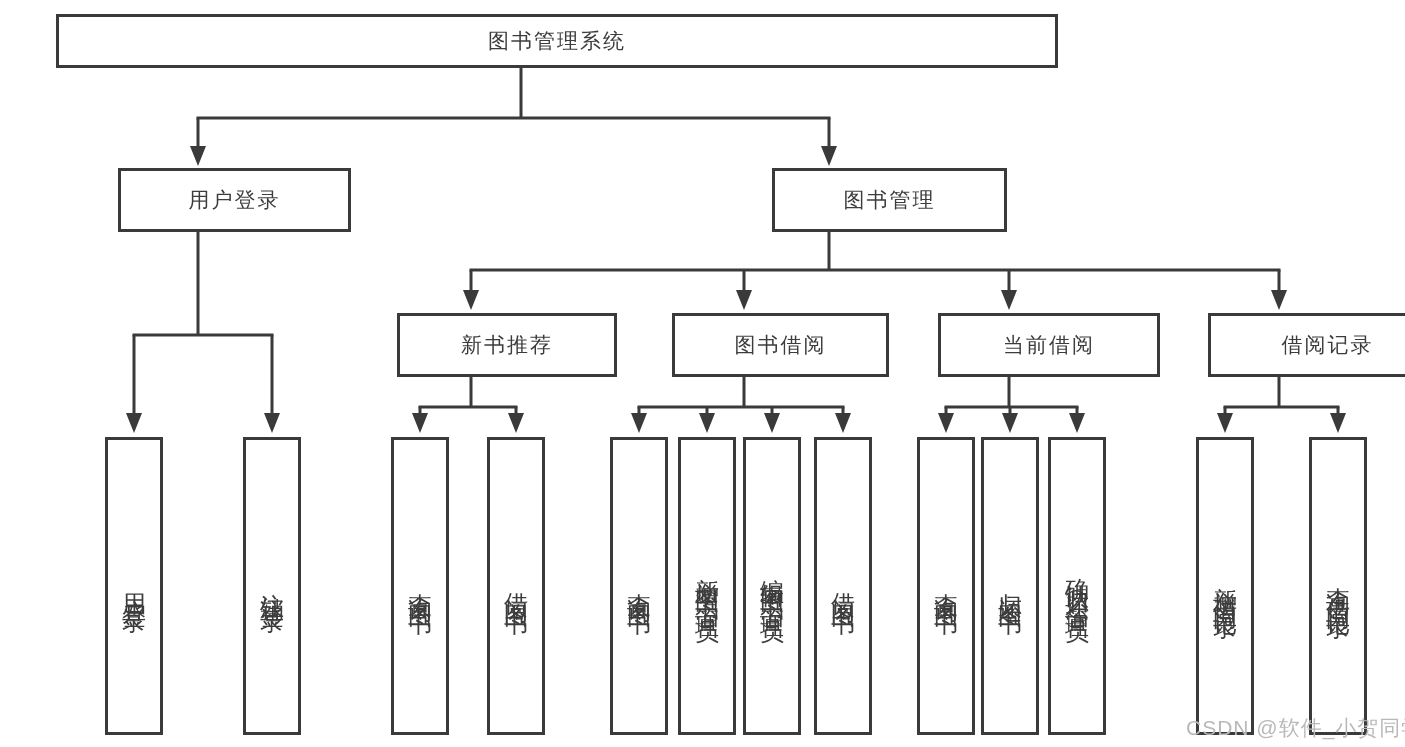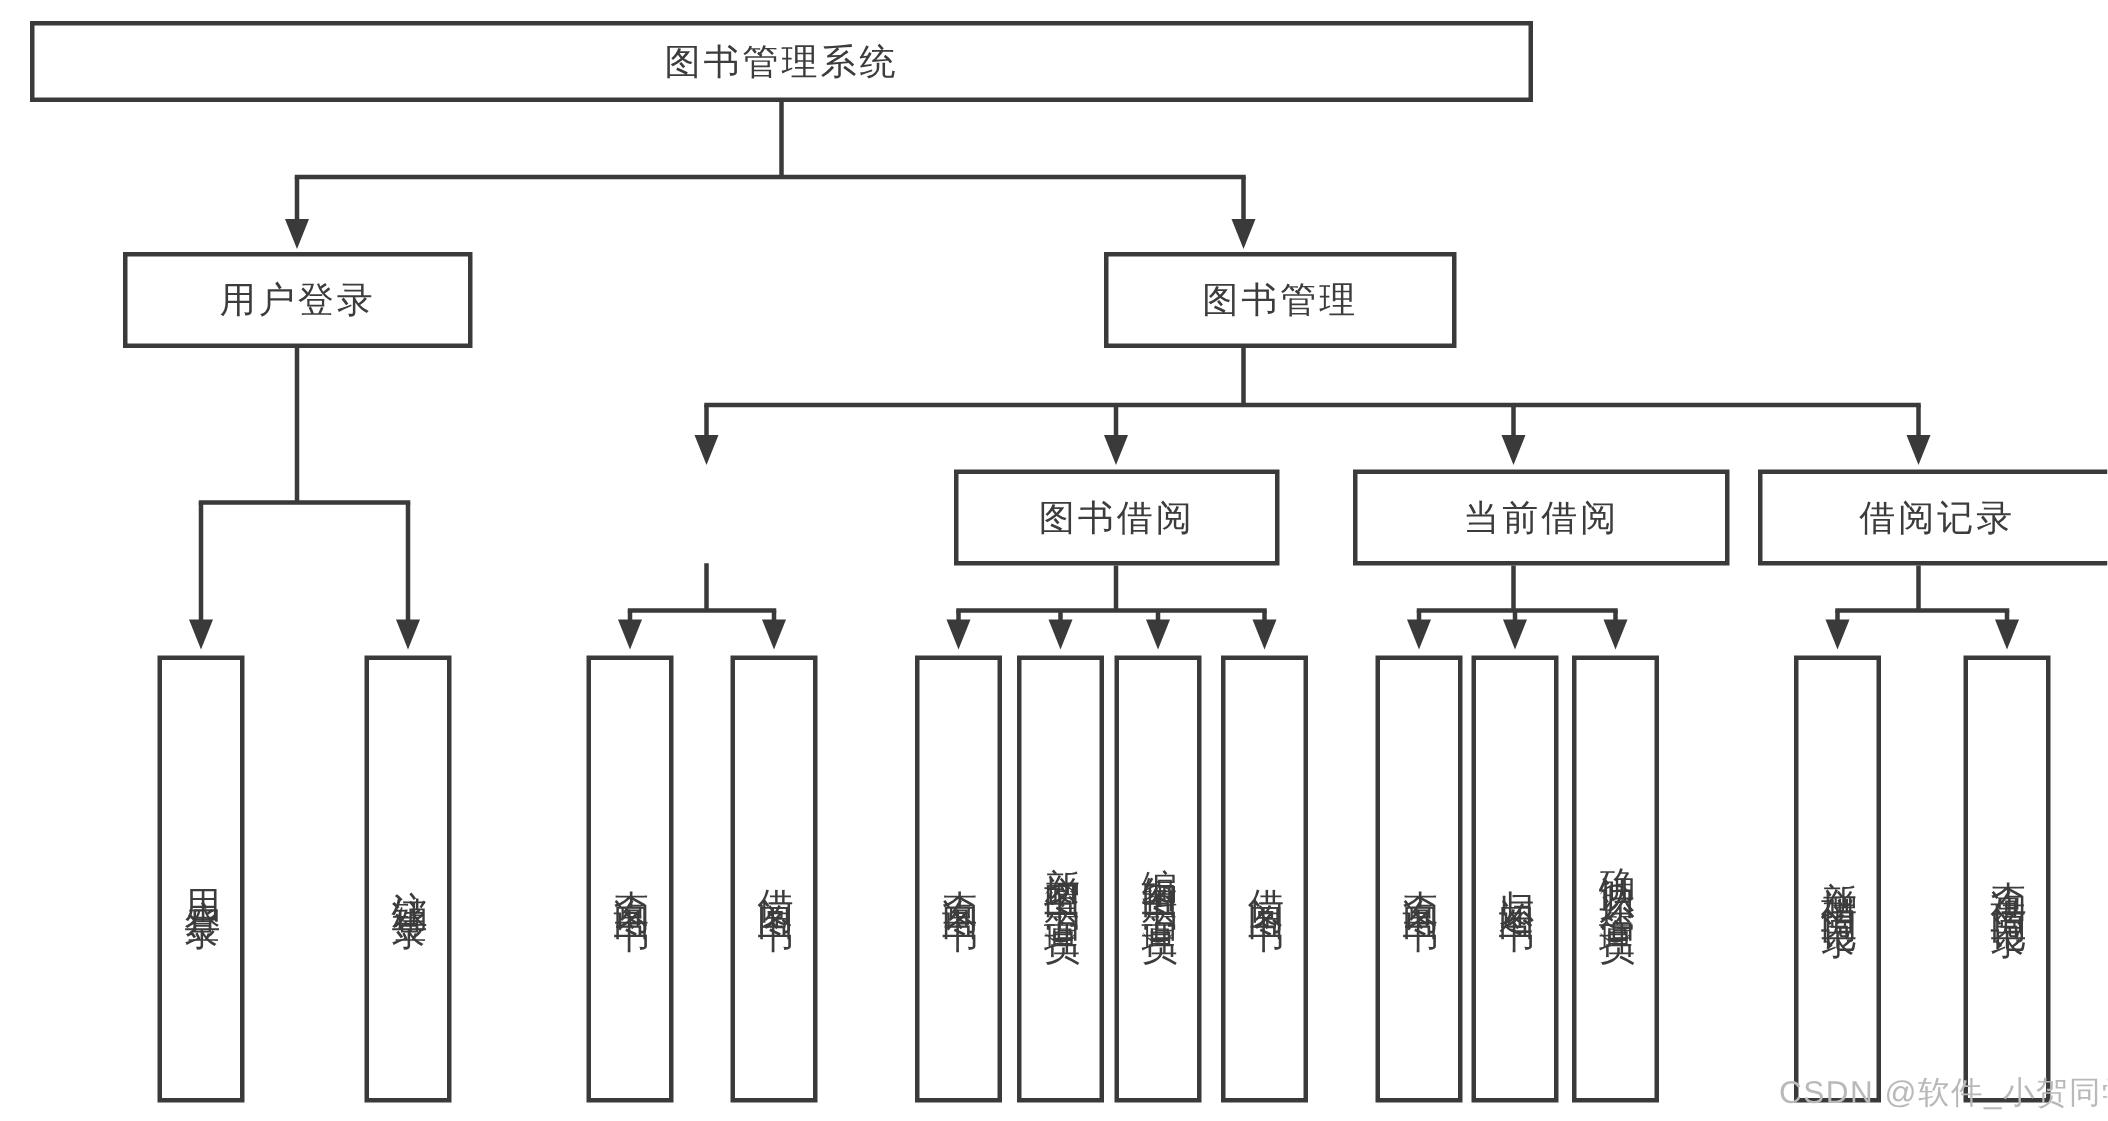--- a/index.html
+++ b/index.html
@@ -26,39 +26,40 @@
     box-sizing: border-box;
     background: #ffffff;
     border: 3px solid #3a3a3a;
     display: flex;
     align-items: center;
     justify-content: center;
     color: #3c3c3c;
     z-index: 1;
   }
   .h-box {
-    font-size: 24px;
+    font-size: 21px;
     letter-spacing: 2px;
     white-space: nowrap;
+    margin-left: 36px;
   }
   .v-box {
     writing-mode: vertical-rl;
     text-orientation: mixed;
     font-size: 24px;
     letter-spacing: 6px;
     line-height: 1;
   }
   .root-box   { left: 20px;  top: 14px;  width: 1002px; height: 54px; }
   .lvl2       { top: 168px; height: 64px; }
   .n-user     { left: 82px;  width: 233px; }
   .n-mgmt     { left: 736px; width: 235px; }
   .lvl3       { top: 313px; height: 64px; }
   .n-newrec   { left: 361px;  width: 220px; }
   .n-borrow   { left: 636px;  width: 217px; text-align: right; }
-  .n-current  { left: 902px;  width: 251px; }
+  .n-current  { left: 902px;  width: 222px; }
   .n-record   { left: 1172px; width: 239px; }
   .leaf       { top: 437px; width: 58px; height: 298px; }
   .l1  { left: 105px; }
   .l2  { left: 243px; }
   .l3  { left: 391px; }
   .l4  { left: 487px; }
   .l5  { left: 610px; }
   .l6  { left: 678px; }
   .l7  { left: 743px; }
   .l8  { left: 814px; }
@@ -116,20 +117,23 @@
     <span>图书管理系统</span>
   </div>
 
   <div class="box h-box lvl2 n-user">
     <span>用户登录</span>
   </div>
   <div class="box h-box lvl2 n-mgmt">
     <span>图书管理</span>
   </div>
 
+  <div class="box h-box lvl3 n-newrec">
+    <span>新书推荐</span>
+  </div>
   <div class="box h-box lvl3 n-borrow">
     <span>图书借阅</span>
   </div>
   <div class="box h-box lvl3 n-current">
     <span>当前借阅</span>
   </div>
   <div class="box h-box lvl3 n-record">
     <span>借阅记录</span>
   </div>
 

